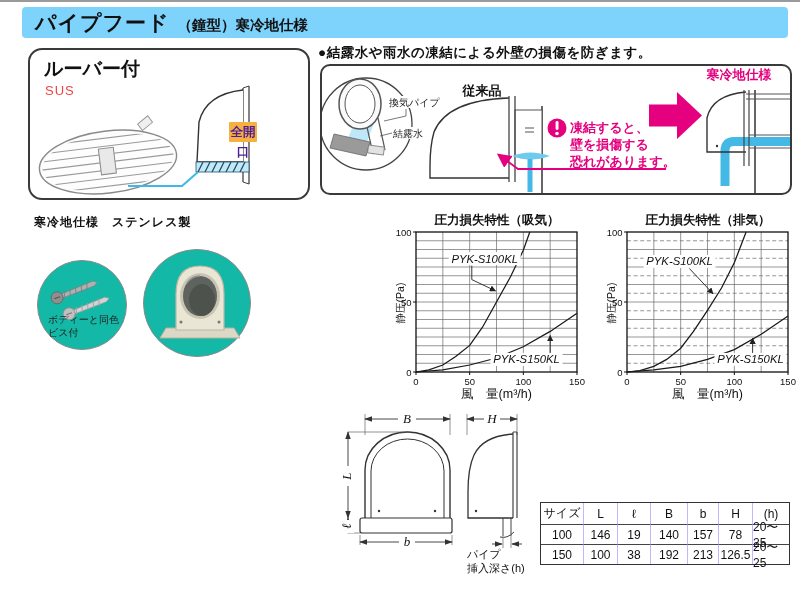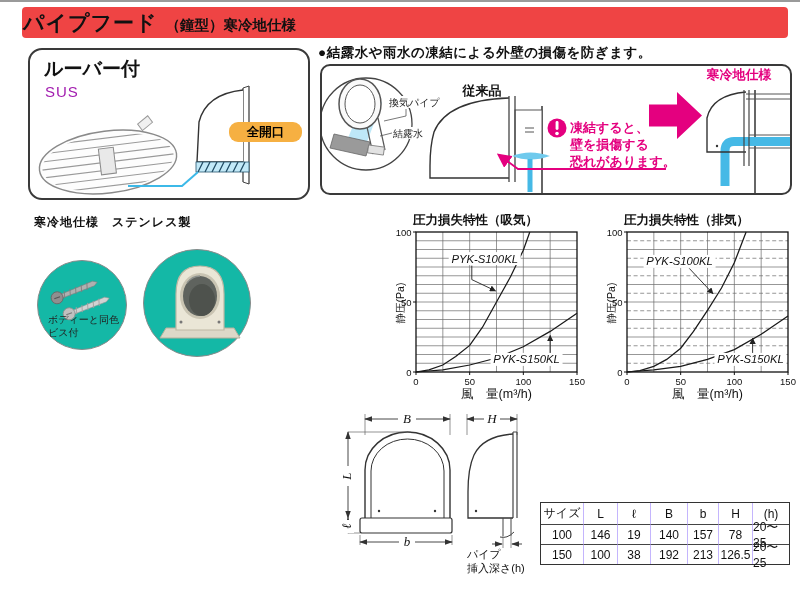--- a/index.html
+++ b/index.html
@@ -1,38 +1,38 @@
 <!DOCTYPE html>
 <html><head>
 <meta charset="utf-8">
 <style>
   html,body{margin:0;padding:0;background:#fff;}
   body{width:800px;height:592px;position:relative;overflow:hidden;
        font-family:"Liberation Sans","DejaVu Sans",sans-serif;color:#111;}
   .abs{position:absolute;}
   .topline{left:0;top:0;width:800px;height:2px;background:#9a9a9a;}
-  .titlebar{left:22px;top:7px;width:766px;height:31px;background:#ef4444;border-radius:4px;
-            line-height:31px;padding-left:1px;box-sizing:border-box;white-space:nowrap;}
+  .titlebar{left:22px;top:7px;width:766px;height:31px;background:#7dd3fc;border-radius:4px;
+            line-height:31px;padding-left:13px;box-sizing:border-box;white-space:nowrap;}
   .title-main{font-size:21px;font-weight:bold;letter-spacing:1px;}
   .title-sub{font-size:14.5px;font-weight:bold;margin-left:8px;}
   .louver-panel{left:28px;top:48px;width:282px;height:152px;border:2px solid #3a3a3a;
                 border-radius:14px;background:#fff;box-sizing:border-box;}
   .lp-head{left:14px;top:6px;font-size:19px;font-weight:bold;}
-  .lp-sus{left:15px;top:33px;font-size:15px;color:#a21caf;letter-spacing:1px;}
-  .badge{left:199px;top:72px;width:73px;height:20px;background:#f6b042;border-radius:9px;
-         font-size:12.5px;font-weight:bold;color:#000000;text-align:center;line-height:20px;}
+  .lp-sus{left:15px;top:33px;font-size:13px;color:#ef4444;letter-spacing:1px;}
+  .badge{left:199px;top:72px;width:28px;height:20px;background:#f6b042;border-radius:1px;
+         font-size:12.5px;font-weight:bold;color:#4c1d95;text-align:center;line-height:20px;}
   .feature-heading{left:318px;top:44px;font-size:13.5px;font-weight:600;letter-spacing:.5px;text-align:right;}
   .compare-panel{left:320px;top:64px;width:472px;height:131px;border:2px solid #3a3a3a;
                  border-radius:10px;background:#fff;box-sizing:border-box;overflow:hidden;}
   .spec-heading{left:34px;top:214px;font-size:12px;font-weight:bold;letter-spacing:1px;}
   .photo-circle{border:1.3px solid #8a8a8a;border-radius:50%;background:#14b8a6;box-sizing:border-box;}
   .screws-circle{left:37px;top:260px;width:90px;height:90px;}
   .product-circle{left:143px;top:249px;width:108px;height:108px;}
   .chart{width:200px;height:192px;}
-  .chart-title{position:absolute;left:28px;top:0;width:168px;text-align:left;
+  .chart-title{position:absolute;left:28px;top:0;width:168px;text-align:center;
                font-size:12.5px;font-weight:bold;}
   .chart-svg{position:absolute;left:0;top:16px;}
   .chart-xlabel{position:absolute;left:31px;top:174px;width:161px;text-align:center;font-size:12.5px;}
   .chart-ylabel{position:absolute;left:-14px;top:84px;width:60px;text-align:center;
                 font-size:10.5px;transform:rotate(-90deg);}
   .spec-table{left:540px;top:502px;display:grid;background:#fff;
               grid-template-columns:43px 34px 33px 37px 31px 34px 36px;border:1.5px solid #333;}
   .spec-table .cell{border-right:1px solid #c4b5fd;border-bottom:1px solid #444;display:flex;
                     align-items:center;justify-content:center;font-size:12px;height:19px;}
   .spec-table .cell.th{height:21px;}

